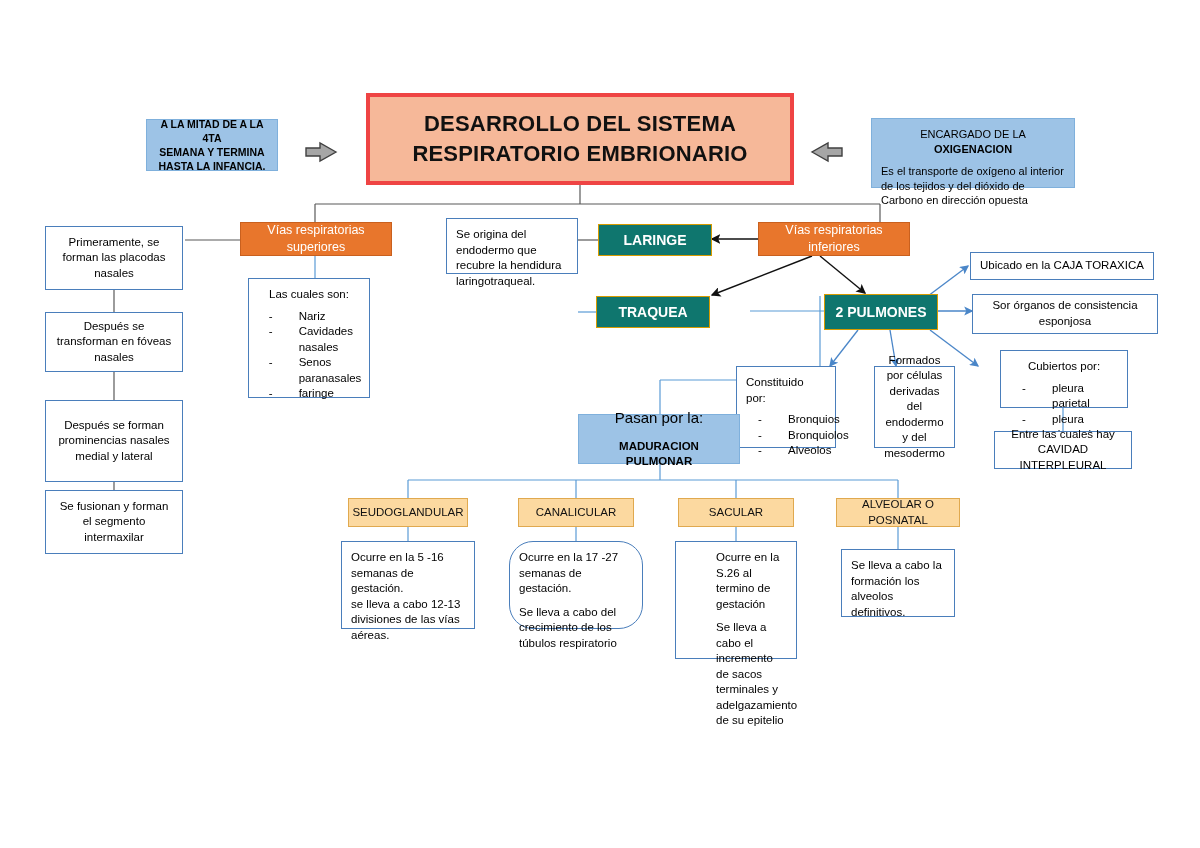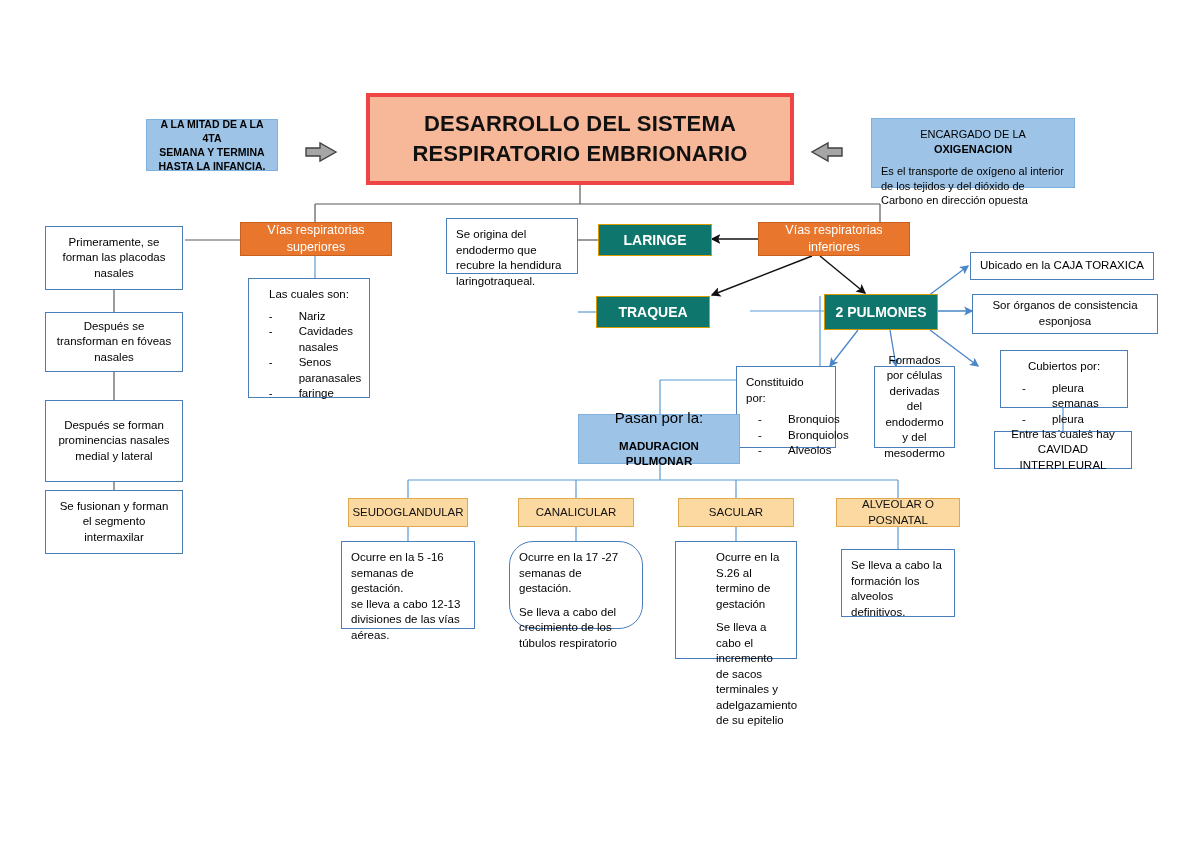--- a/index.html
+++ b/index.html
@@ -317,21 +317,21 @@
     </ul>
   </div>
 
   <div class="node white-box centered" style="left:874px; top:366px; width:81px; height:82px;">
     <span>Formados por células derivadas del endodermo y del mesodermo</span>
   </div>
 
   <div class="node white-box justify-top" style="left:1000px; top:350px; width:128px; height:58px;">
     <p class="subhead" style="text-align:center;">Cubiertos por:</p>
     <ul class="dash tight">
-      <li>pleura semanas</li>
+      <li>pleura parietal</li>
       <li>pleura visceral</li>
     </ul>
   </div>
 
   <div class="node white-box centered" style="left:994px; top:431px; width:138px; height:38px;">
     <span>Entre las cuales hay CAVIDAD INTERPLEURAL</span>
   </div>
 
   <div class="node blue-fill" style="left:578px; top:414px; width:162px; height:50px; justify-content:center;">
     <p class="madur-top">Pasan por la:</p>

